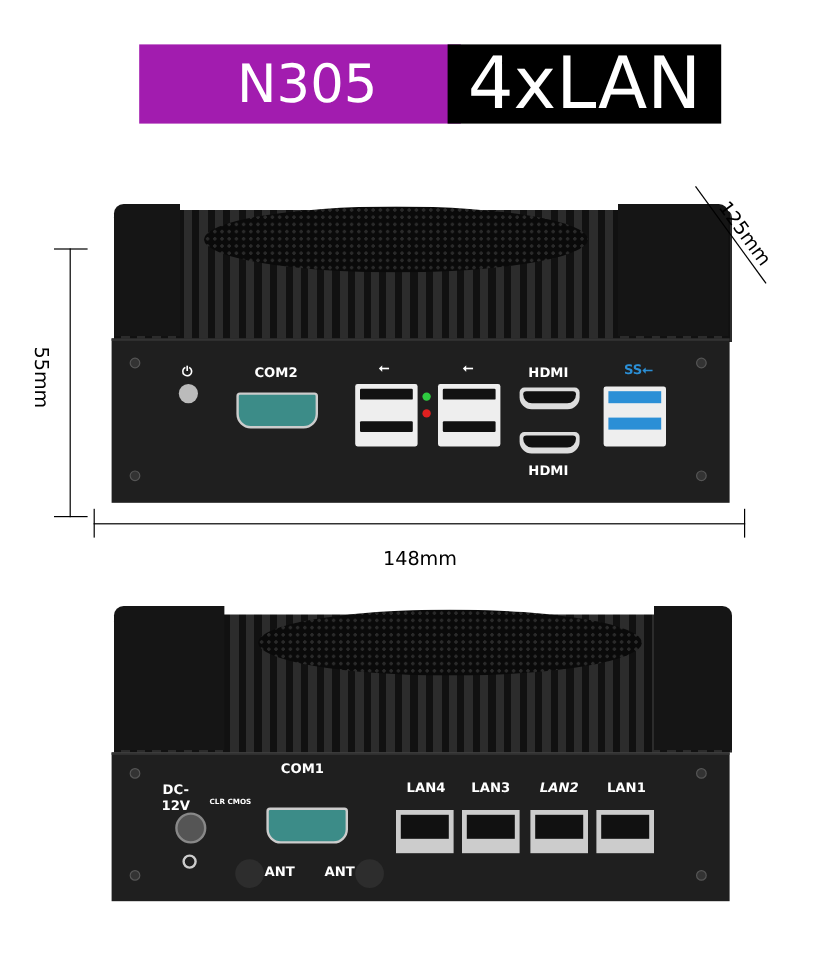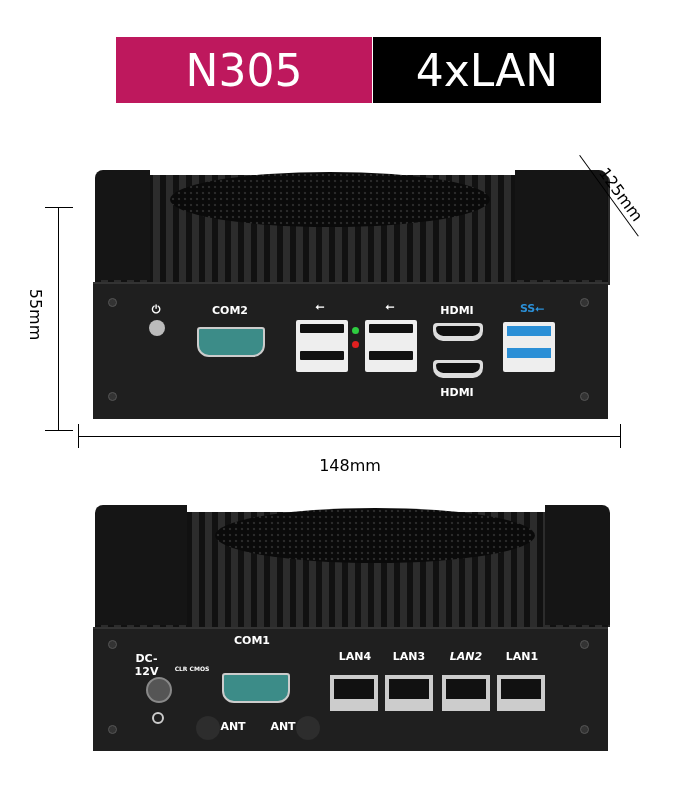--- a/index.html
+++ b/index.html
@@ -1,19 +1,19 @@
 <!DOCTYPE html>
 <html><head>
 <meta charset="utf-8">
 <style>
   html,body{margin:0;padding:0;background:#fff;}
   body{width:697px;height:801px;position:relative;overflow:hidden;font-family:"DejaVu Sans",sans-serif;}
   .abs{position:absolute;}
-  .banner-left{left:116px;top:37px;width:256px;height:66px;background:#be185d;color:#fff;font-size:44px;display:flex;align-items:center;justify-content:center;}
-  .banner-right{left:373px;top:37px;width:228px;height:66px;background:#000;color:#fff;font-size:44px;display:flex;align-items:center;justify-content:center;}
+  .banner-left{left:116px;top:37px;width:256px;height:66px;background:#a21caf;color:#fff;font-size:44px;display:flex;align-items:center;justify-content:center;padding-left:12px;}
+  .banner-right{left:373px;top:37px;width:228px;height:66px;background:#000;color:#fff;font-size:60px;display:flex;align-items:center;justify-content:center;}
   .fins{background:repeating-linear-gradient(90deg,#111 0 6px,#2c2c2c 6px 13px);}
   .vent{border-radius:50%;background:radial-gradient(circle,#2a2a2a 1.2px,#0a0a0a 1.6px) 0 0/6px 6px;}
   .panel{background:#1f1f1f;border-top:2px solid #333;}
   .lbl{color:#fff;font-size:11px;font-weight:bold;text-align:center;}
   .usb{background:#eee;border-radius:2px;}
   .usb-slot{background:#111;margin:4px 4px;height:9px;border-radius:1px;}
   .hdmi{background:#ddd;border-radius:4px 4px 10px 10px;}
   .hdmi i{display:block;background:#111;margin:3px;height:10px;border-radius:3px 3px 8px 8px;}
   .usb3{background:#eee;border-radius:2px;}
   .usb3 i{display:block;background:#2b8fd6;margin:4px;height:10px;}

